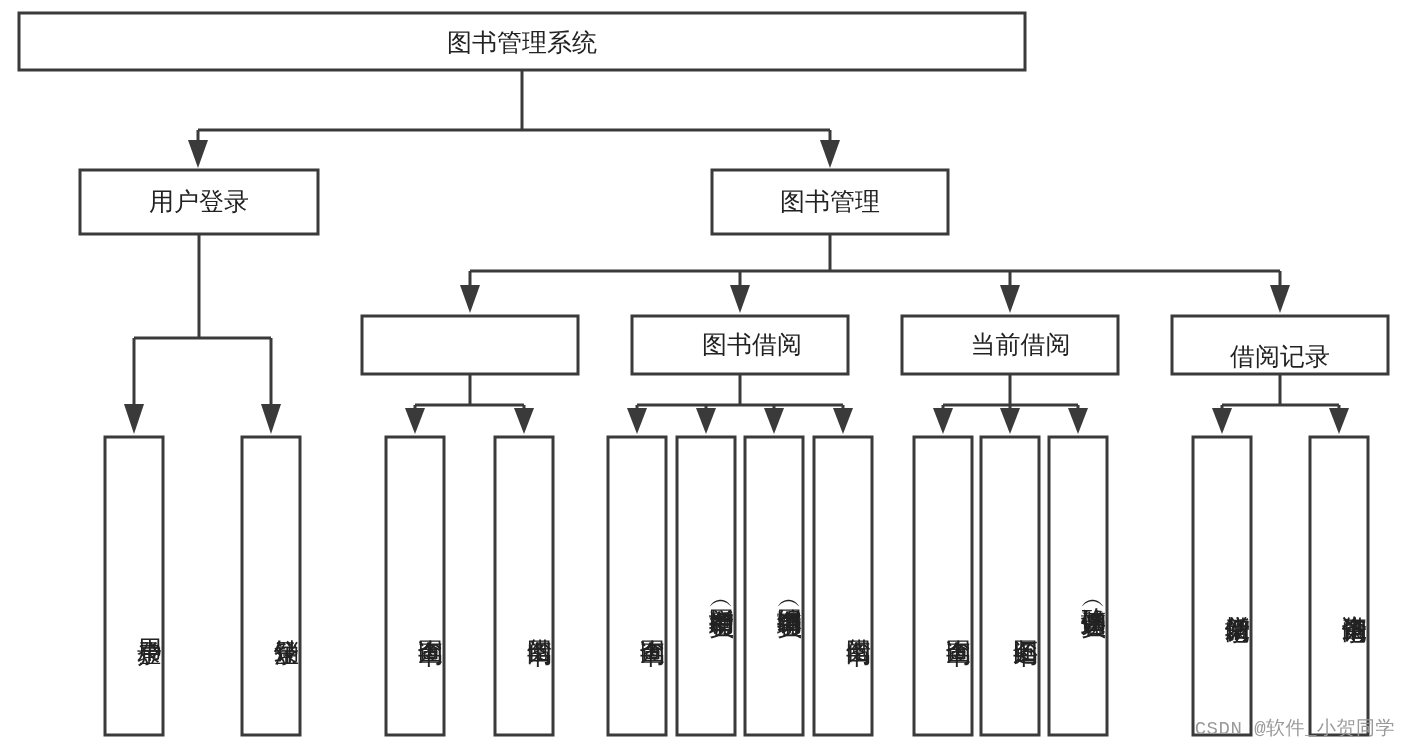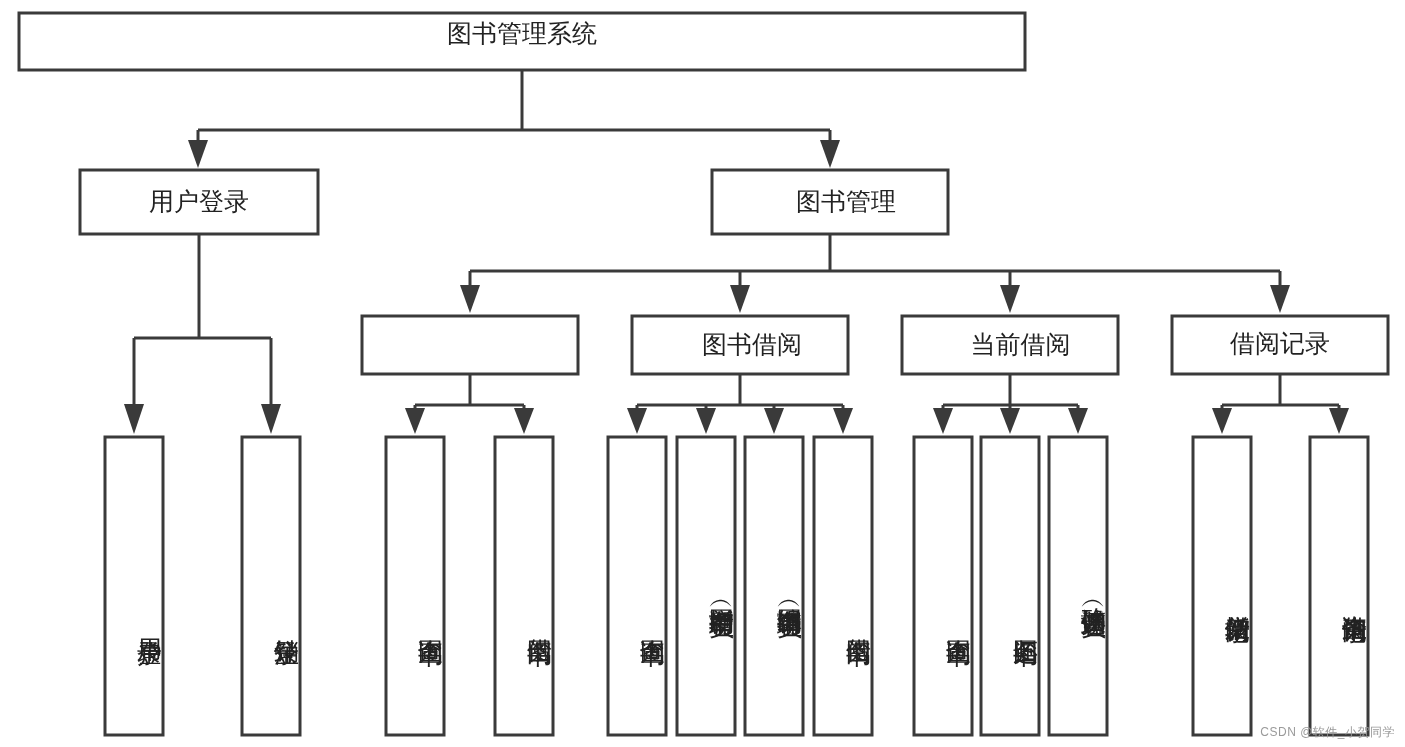--- a/index.html
+++ b/index.html
@@ -58,23 +58,23 @@
     justify-content: center;
     padding-top: 6px;
     box-sizing: border-box;
     font-size: 25px;
     letter-spacing: 1px;
   }
   .watermark {
     position: absolute;
     right: 10px;
     bottom: 6px;
-    font-size: 12px;
+    font-size: 19px;
     color: #9a9a9a;
-    font-family: Liberation Sans, sans-serif;
+    font-family: Liberation Mono, monospace;
     letter-spacing: 0.5px;
   }
 </style>
 </head>
 <body>
 
 <div id="canvas">
 
   <svg class="diagram" viewBox="0 0 1405 747">
 
@@ -159,28 +159,28 @@
     <rect class="node-box" x="814" y="437" width="58" height="298"></rect>
 
     <rect class="node-box" x="914" y="437" width="58" height="298"></rect>
     <rect class="node-box" x="981" y="437" width="58" height="298"></rect>
     <rect class="node-box" x="1049" y="437" width="58" height="298"></rect>
 
     <rect class="node-box" x="1193" y="437" width="58" height="298"></rect>
     <rect class="node-box" x="1310" y="437" width="58" height="298"></rect>
   </svg>
 
-  <div class="node-label" style="left:19px; top:13px; width:1006px; height:42px;">图书管理系统</div>
+  <div class="node-label" style="left:19px; top:22px; width:1006px; height:42px;">图书管理系统</div>
 
   <div class="node-label" style="left:80px; top:170px; width:238px; height:64px;">用户登录</div>
-  <div class="node-label" style="left:712px; top:170px; width:236px; height:64px;padding-left:16px;">图书管理</div>
+  <div class="node-label" style="left:712px; top:170px; width:236px; height:64px;">图书管理</div>
 
   <div class="node-label" style="left:632px; top:316px; width:240px; height:58px;">图书借阅</div>
   <div class="node-label" style="left:902px; top:316px; width:237px; height:58px;">当前借阅</div>
-  <div class="node-label" style="left:1172px; top:315px; width:216px; height:58px;">借阅记录</div>
+  <div class="node-label" style="left:1172px; top:328px; width:216px; height:58px;">借阅记录</div>
 
   <div class="node-label vertical" style="left:105px; top:500px; width:58px; height:235px;">用户登录</div>
   <div class="node-label vertical" style="left:242px; top:500px; width:58px; height:235px;">注销登录</div>
 
   <div class="node-label vertical" style="left:386px; top:500px; width:58px; height:235px;">查询图书</div>
   <div class="node-label vertical" style="left:495px; top:500px; width:58px; height:235px;">借阅图书</div>
 
   <div class="node-label vertical" style="left:608px; top:500px; width:58px; height:235px;">查询图书</div>
   <div class="node-label vertical" style="left:677px; top:443px; width:58px; height:292px;">新增图书（管理员）</div>
   <div class="node-label vertical" style="left:745px; top:443px; width:58px; height:292px;">编辑图书（管理员）</div>

